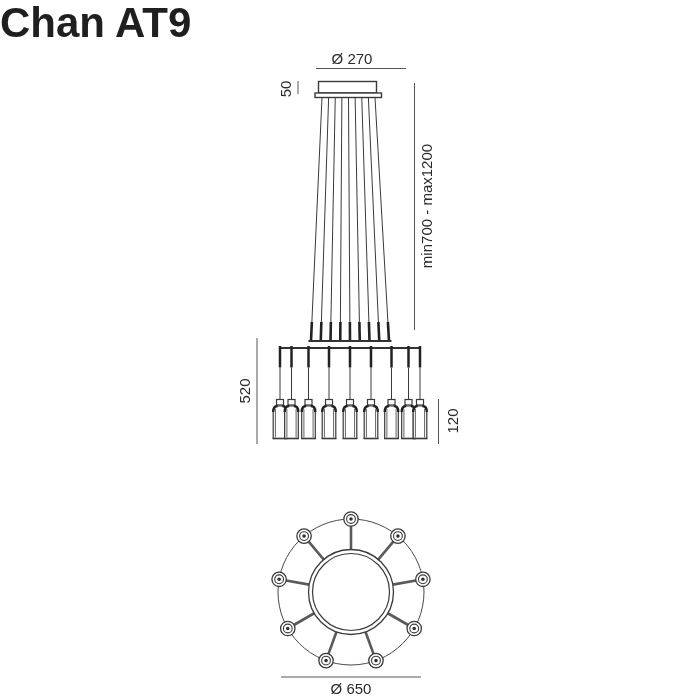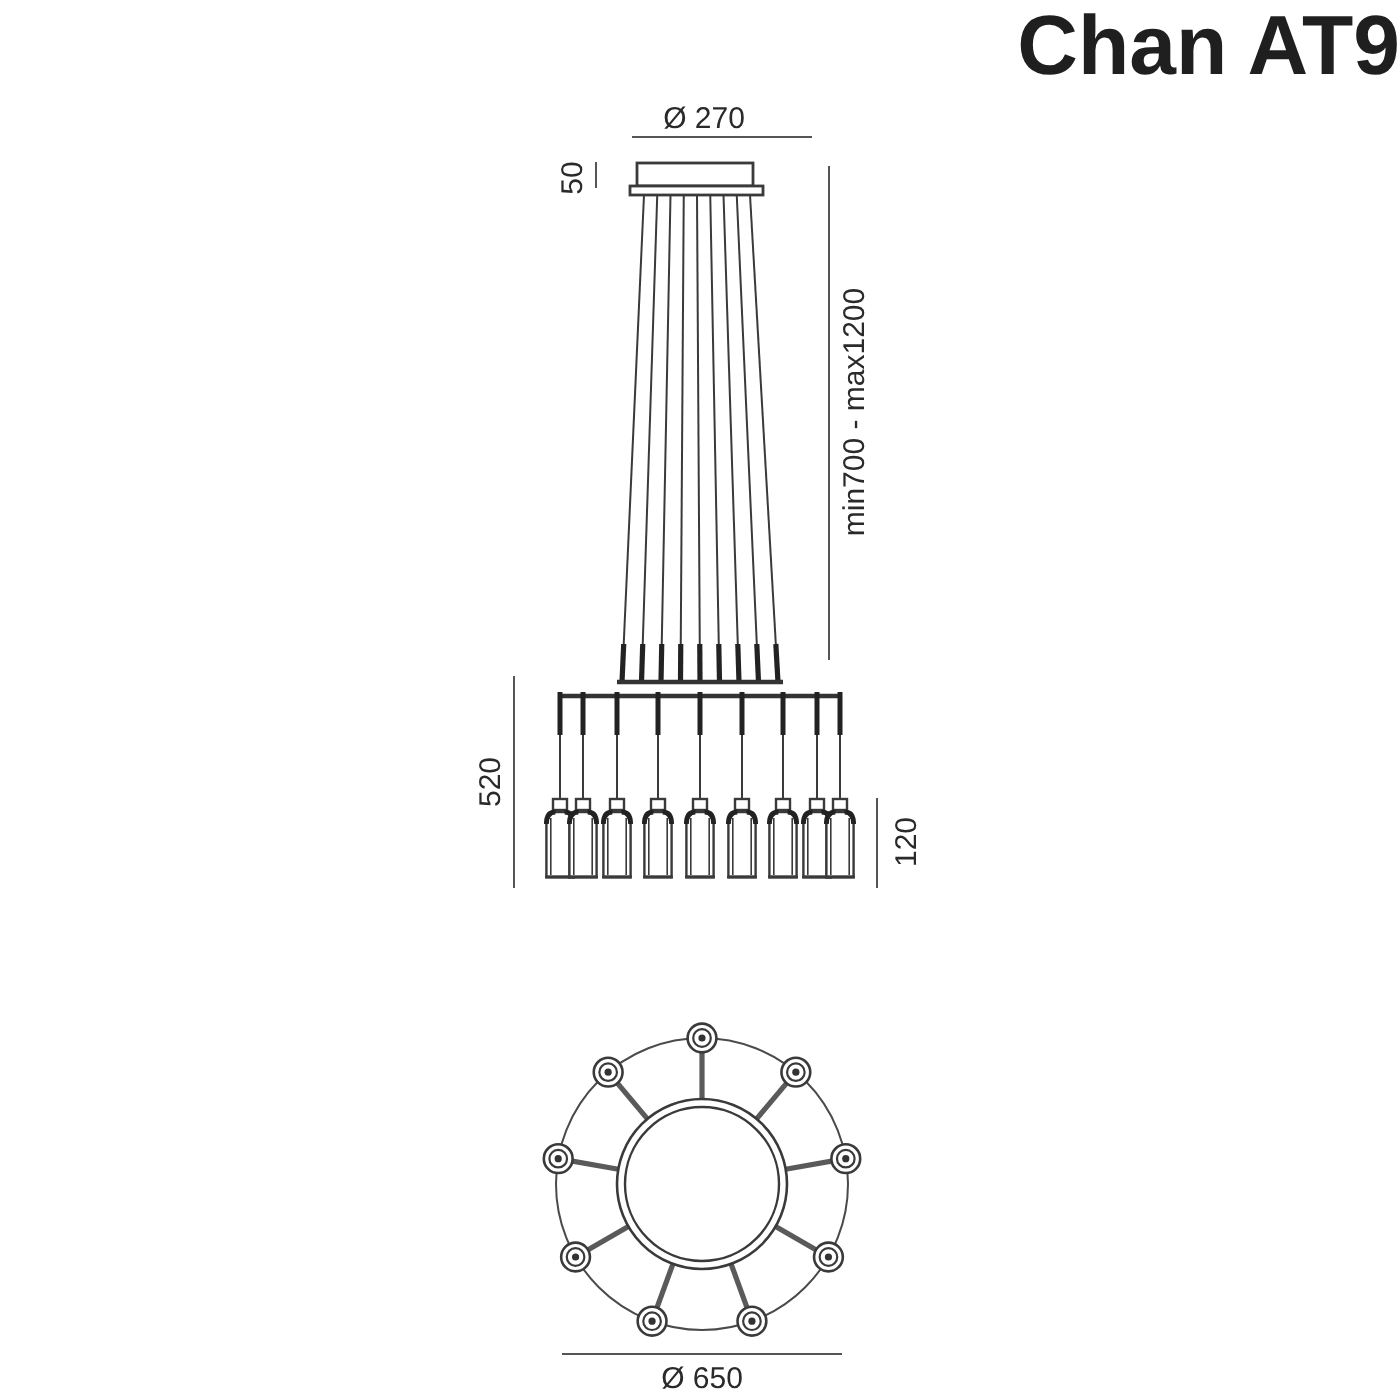--- a/index.html
+++ b/index.html
@@ -2,21 +2,21 @@
 <html style="--line: #3a3a3a; --dim: #555555; --text: #1f1f1f; --bg: #ffffff; --dark: #222222;"><head>
 <meta charset="utf-8">
 <style>
   :root{
     --line:#3a3a3a; --dim:#555555; --text:#1f1f1f; --bg:#ffffff; --dark:#222222;
   }
   html,body{margin:0;padding:0;background:var(--bg);}
   body{width:700px;height:700px;font-family:"Liberation Sans",sans-serif;}
   .page{position:relative;width:700px;height:700px;background:var(--bg);overflow:hidden;}
   .title{
-    position:absolute;top:2px;left:0;width:100%;text-align:right;
+    position:absolute;top:2px;left:0;width:100%;text-align:left;
     font-size:42px;font-weight:bold;color:var(--text);line-height:1.0;
   }
   svg{position:absolute;top:0;left:0;}
   .dim-line{stroke:var(--dim);stroke-width:1;fill:none;}
   .dim-text{fill:#2a2a2a;font-size:15px;font-family:"Liberation Sans",sans-serif;}
   .outline{stroke:var(--line);fill:#ffffff;}
 </style>
 </head>
 <body>
 

